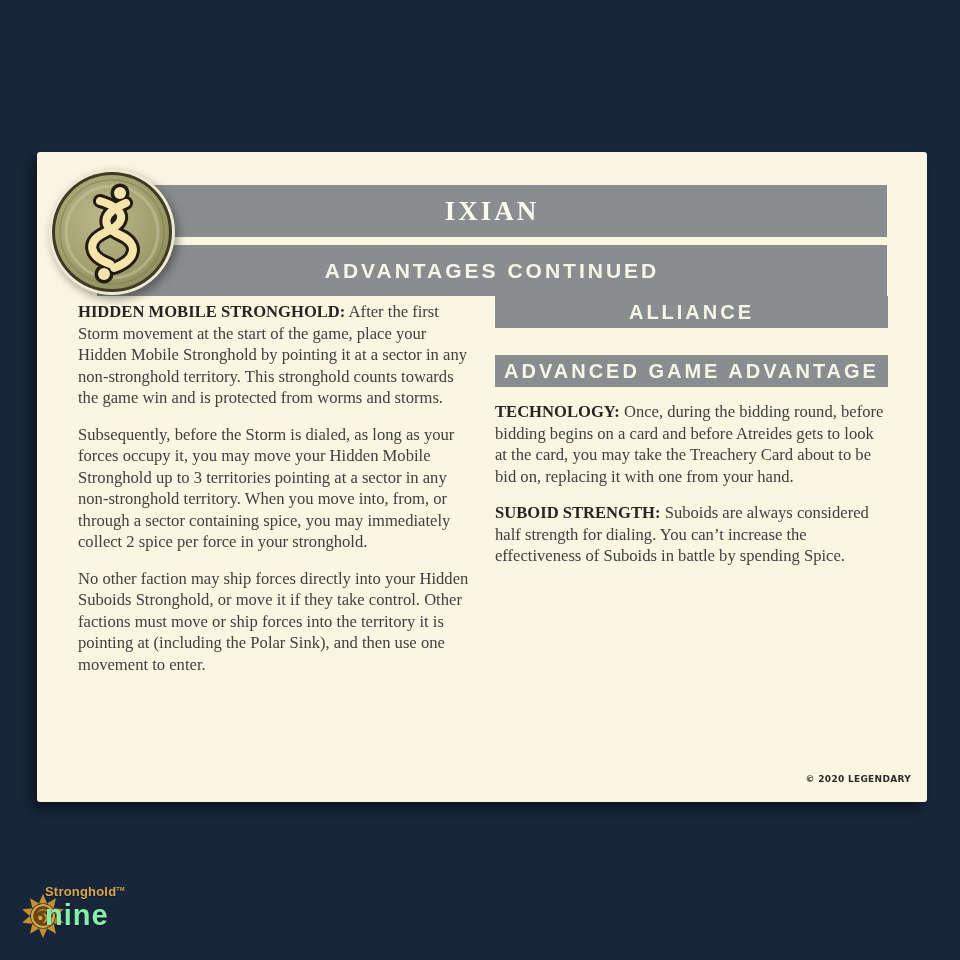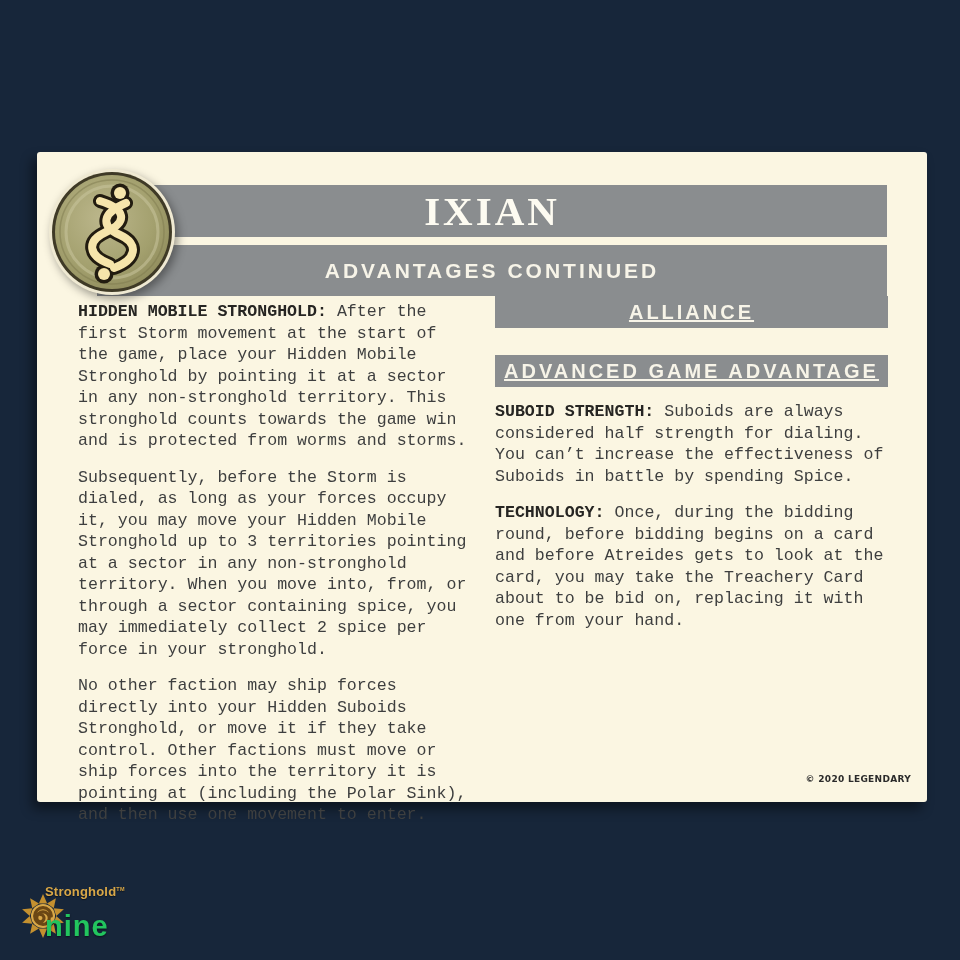--- a/index.html
+++ b/index.html
@@ -14,71 +14,71 @@
     box-shadow:-5px 7px 12px rgba(0,0,0,.45);
   }
   
   .bar{
     position:absolute;background:#8a8d8f;
     display:flex;align-items:center;justify-content:center;
   }
   .bar-title{left:60px;top:33px;width:790px;height:52px;}
   .bar-title span{
     font-family:"Liberation Serif", serif;font-weight:700;
-    font-size:41px;letter-spacing:3px;color:#fdfbf1;text-align:right;
+    font-size:27px;letter-spacing:3px;color:#fdfbf1;text-align:right;
   }
   .bar-sub{left:60px;top:93px;width:790px;height:51px;}
   .bar-sub span{
     font-family:"Liberation Sans", sans-serif;font-weight:700;
     font-size:21px;letter-spacing:3px;color:#f7f4e8;
   }
   
   .medallion{
     position:absolute;left:11px;top:16px;width:128px;height:128px;
     filter:drop-shadow(3px 4px 5px rgba(0,0,0,.38));
   }
   
   .col-left{position:absolute;left:41px;top:149px;width:397px;}
   .col-right{position:absolute;left:458px;top:144px;width:393px;}
   .body-par{
-    font-family:Liberation Mono, monospace;
+    font-family:Liberation Serif, serif;
     font-size:16.6px;line-height:21.5px;color:#3e3f3f;
     margin:0 0 15px 0;
   }
   .lead{font-weight:700;color:#262522;}
   .section-bar{
     height:32px;background:#8a8d8f;
     display:flex;align-items:center;justify-content:center;
     margin:0 0 14px 0;
   }
   .section-bar span{
     font-family:"Liberation Sans", sans-serif;font-weight:700;
-    font-size:20px;letter-spacing:3px;color:#f7f4e8;text-decoration:underline;
+    font-size:20px;letter-spacing:3px;color:#f7f4e8;
   }
   .gap-above{margin-top:27px;}
   
   .copyright{
     position:absolute;right:16px;bottom:18px;
     font-family:"DejaVu Sans", sans-serif;font-weight:700;
     font-size:9px;letter-spacing:.3px;color:#2b2b2b;
   }
   
   .gf9{position:absolute;left:20px;top:884px;width:130px;height:60px;}
   .gf9-sun{position:absolute;left:0;top:9px;width:46px;height:46px;}
   .gf9-text{position:absolute;left:25px;top:0;}
   .gf9-top{
     font-family:"Liberation Sans", sans-serif;font-weight:700;
     font-size:13px;color:#d9a848;letter-spacing:.2px;
     text-shadow:0 1px 1px rgba(0,0,0,.5);
   }
   .gf9-top .tm{font-size:5.5px;vertical-align:super;}
   .gf9-bottom{
     font-family:"Liberation Sans", sans-serif;font-weight:700;
-    font-size:29px;line-height:24px;color:#22c55e;letter-spacing:1px;
-    margin-top:15px;text-shadow:0 1px 2px rgba(0,0,0,.55);
+    font-size:29px;line-height:24px;color:#86efac;letter-spacing:1px;
+    margin-top:4px;text-shadow:0 1px 2px rgba(0,0,0,.55);
   }
 </style>
 </head>
 <body>
 
 <div>
 
   <div class="card">
 
     <div class="bar bar-title">
@@ -125,22 +125,22 @@
     </div>
 
     <div class="col-right">
       <div class="section-bar">
         <span>ALLIANCE</span>
       </div>
 
       <div class="section-bar gap-above">
         <span>ADVANCED GAME ADVANTAGE</span>
       </div>
+      <p class="body-par"><span class="lead">TECHNOLOGY:</span><span> Once, during the bidding round, before bidding begins on a card and before Atreides gets to look at the card, you may take the Treachery Card about to be bid on, replacing it with one from your hand.</span></p>
       <p class="body-par"><span class="lead">SUBOID STRENGTH:</span><span> Suboids are always considered half strength for dialing. You can’t increase the effectiveness of Suboids in battle by spending Spice.</span></p>
-      <p class="body-par"><span class="lead">TECHNOLOGY:</span><span> Once, during the bidding round, before bidding begins on a card and before Atreides gets to look at the card, you may take the Treachery Card about to be bid on, replacing it with one from your hand.</span></p>
     </div>
 
     <div class="copyright">© 2020 LEGENDARY</div>
   </div>
 
   <div class="gf9">
     <svg class="gf9-sun" viewBox="0 0 44 44">
       <g fill="#c4902f">
         <polygon points="0,-21 -4,-12 4,-12" transform="translate(22,22) rotate(0)"></polygon>
         <polygon points="0,-21 -4,-12 4,-12" transform="translate(22,22) rotate(36)"></polygon>

